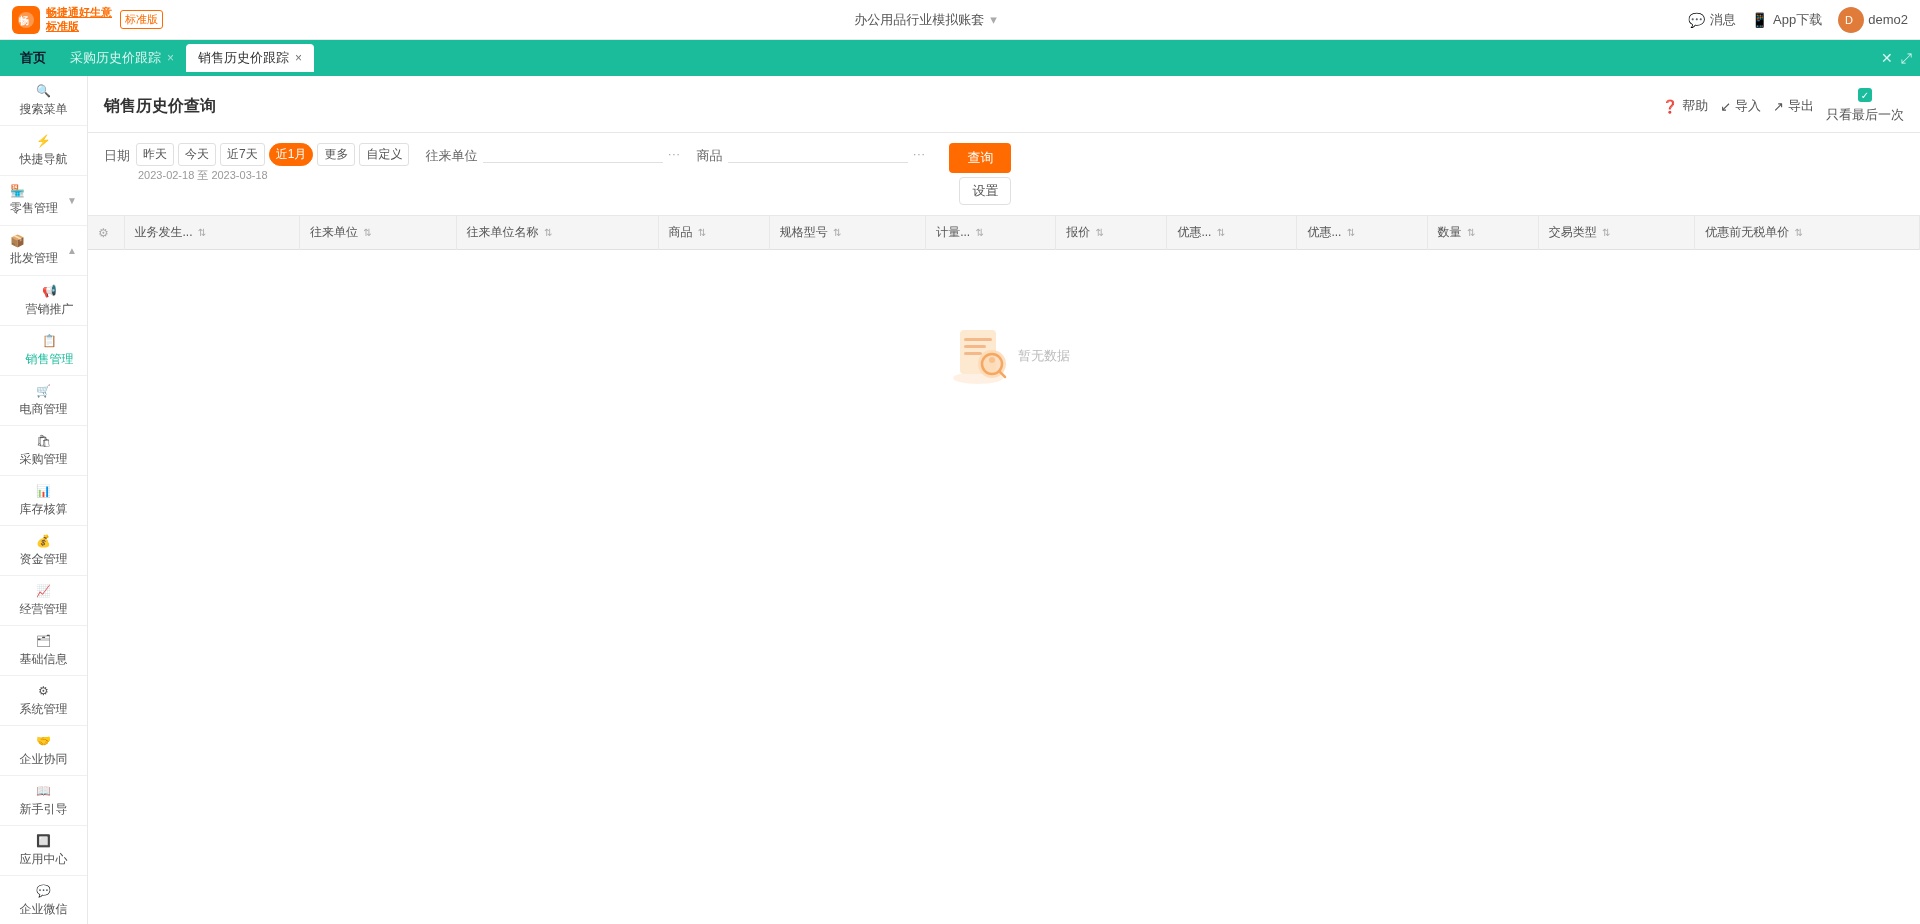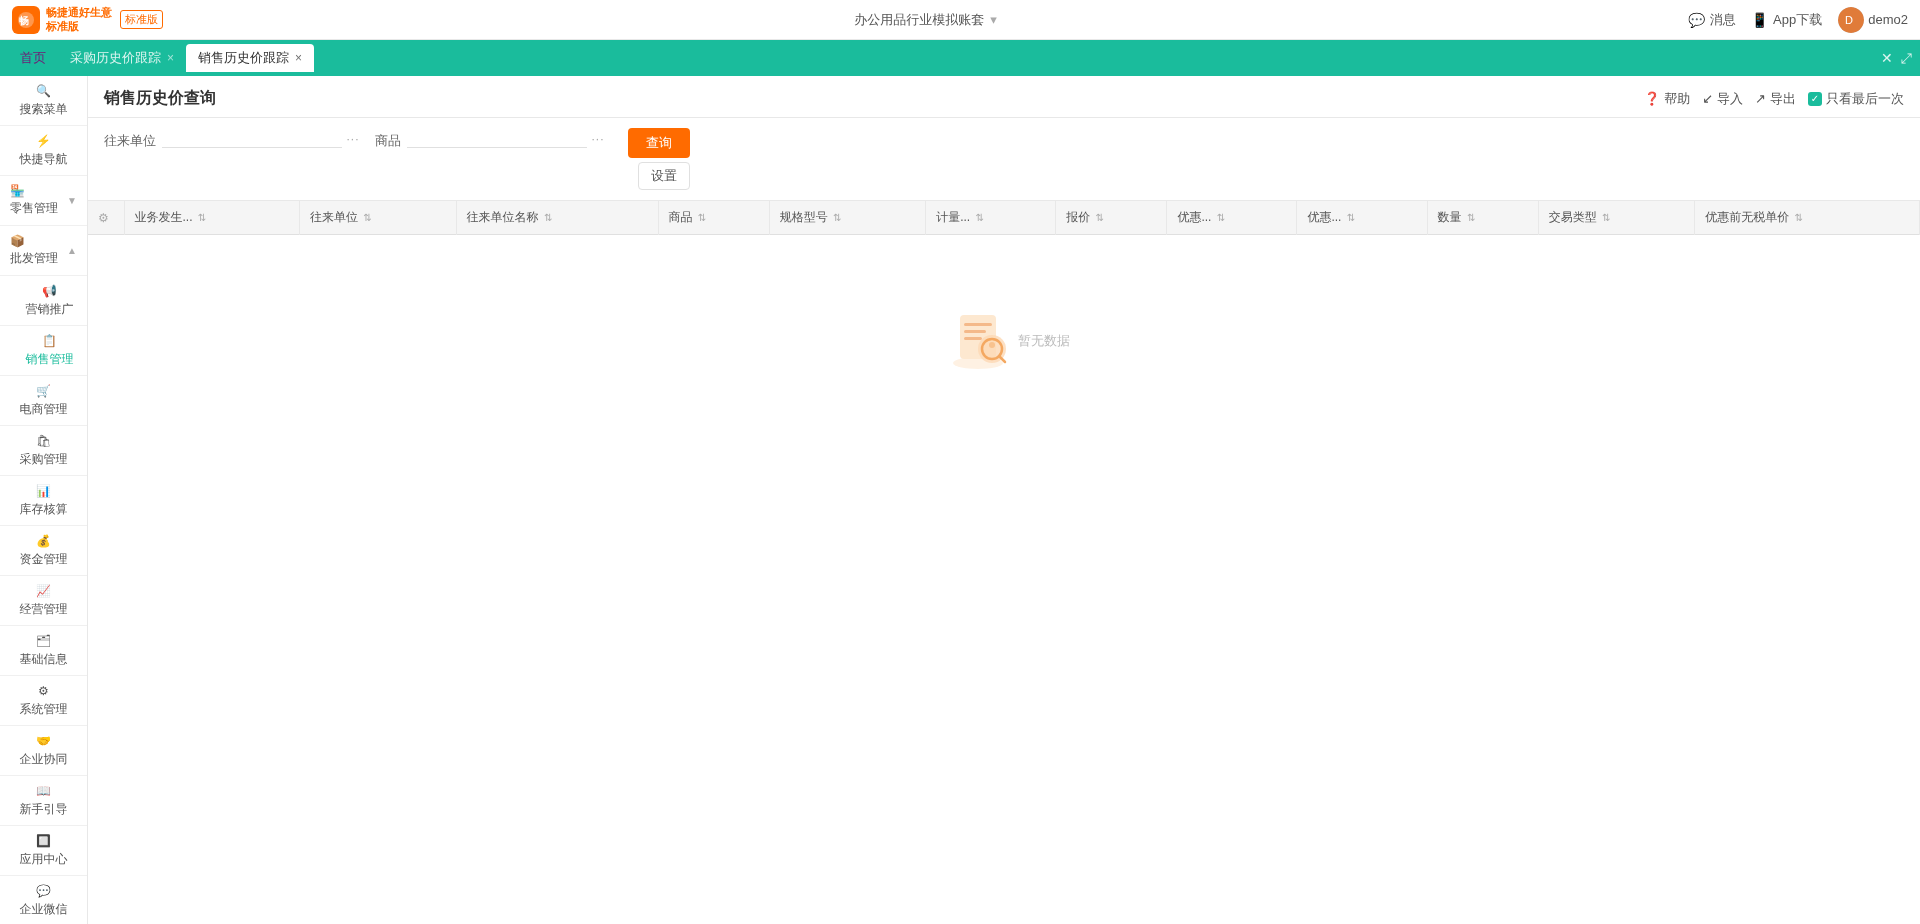--- a/index.html
+++ b/index.html
@@ -13,21 +13,21 @@
       align-items: center;
       justify-content: space-between;
       padding: 0 12px;
       border-bottom: 1px solid #e8e8e8;
       flex-shrink: 0;
     }
     .top-bar-left { display: flex; align-items: center; gap: 8px; }
     .logo-area { display: flex; align-items: center; gap: 6px; }
     .logo-icon { width: 28px; height: 28px; background: #ff6b00; border-radius: 6px; display: flex; align-items: center; justify-content: center; }
     .logo-icon svg { width: 18px; height: 18px; }
-    .logo-text { font-size: 11px; color: #ff6b00; font-weight: bold; line-height: 1.2; }
+    .logo-text { font-size: 11px; color: #ff6b00; font-weight: bold; line-height: 1.2; text-decoration: underline; }
     .tag-label { font-size: 11px; color: #ff6b00; border: 1px solid #ff6b00; border-radius: 3px; padding: 1px 4px; }
     .top-bar-center { display: flex; align-items: center; gap: 6px; color: #555; font-size: 13px; }
     .top-bar-right { display: flex; align-items: center; gap: 16px; color: #555; font-size: 13px; }
     .top-bar-right-item { display: flex; align-items: center; gap: 4px; cursor: pointer; }
     .avatar { width: 26px; height: 26px; border-radius: 50%; background: #ccc; overflow: hidden; display: flex; align-items: center; justify-content: center; }
 
     
     .tab-bar {
       background: #1abc9c;
       height: 36px;
@@ -46,21 +46,21 @@
       color: rgba(255,255,255,0.85);
       font-size: 13px;
       gap: 6px;
       position: relative;
     }
     .tab-item.active {
       background: #fff;
       color: #333;
     }
     .tab-item .close-btn { font-size: 12px; opacity: 0.7; cursor: pointer; }
-    .tab-item.home { background: transparent; color: #701a75; }
+    .tab-item.home { background: transparent; color: #0f172a; font-weight: bold; }
     .tab-bar-right { margin-left: auto; display: flex; align-items: center; gap: 8px; }
     .tab-bar-icon { color: rgba(255,255,255,0.85); cursor: pointer; font-size: 14px; }
 
     
     .main-layout { display: flex; flex: 1; overflow: hidden; }
 
     
     .sidebar {
       width: 88px;
       background: #fff;
@@ -94,21 +94,21 @@
     .page-header {
       padding: 12px 16px 8px;
       border-bottom: 1px solid #e8e8e8;
       display: flex;
       align-items: center;
       justify-content: space-between;
     }
     .page-title { font-size: 16px; font-weight: bold; color: #333; }
     .page-actions { display: flex; align-items: center; gap: 12px; font-size: 13px; color: #555; }
     .page-actions-item { display: flex; align-items: center; gap: 4px; cursor: pointer; }
-    .checkbox-label { display: flex; align-items: center; gap: 4px; }
+    .checkbox-label { display: flex; align-items: center; gap: 4px; flex-direction: column; }
     .checkbox-custom { width: 14px; height: 14px; background: #1abc9c; border-radius: 3px; display: flex; align-items: center; justify-content: center; }
     .checkbox-custom::after { content: '✓'; color: #fff; font-size: 10px; }
 
     
     .filter-bar {
       padding: 10px 16px;
       display: flex;
       align-items: flex-start;
       gap: 16px;
       border-bottom: 1px solid #e8e8e8;
@@ -359,20 +359,34 @@
           <span>导出</span>
         </div>
         <div class="checkbox-label">
           <div class="checkbox-custom"></div>
           <span>只看最后一次</span>
         </div>
       </div>
     </div>
 
     <div class="filter-bar">
+      <div class="filter-group">
+        <span class="filter-label">日期</span>
+        <div class="filter-dates">
+          <div class="date-buttons">
+            <button class="date-btn">昨天</button>
+            <button class="date-btn">今天</button>
+            <button class="date-btn">近7天</button>
+            <button class="date-btn active">近1月</button>
+            <button class="date-btn">更多</button>
+            <button class="date-btn">自定义</button>
+          </div>
+          <span class="date-range-text">2023-02-18 至 2023-03-18</span>
+        </div>
+      </div>
 
       <div class="filter-group">
         <span class="filter-label">往来单位</span>
         <div class="filter-input-group">
           <input class="filter-input" type="text" style="">
           <span class="filter-dots">···</span>
         </div>
       </div>
 
       <div class="filter-group">

